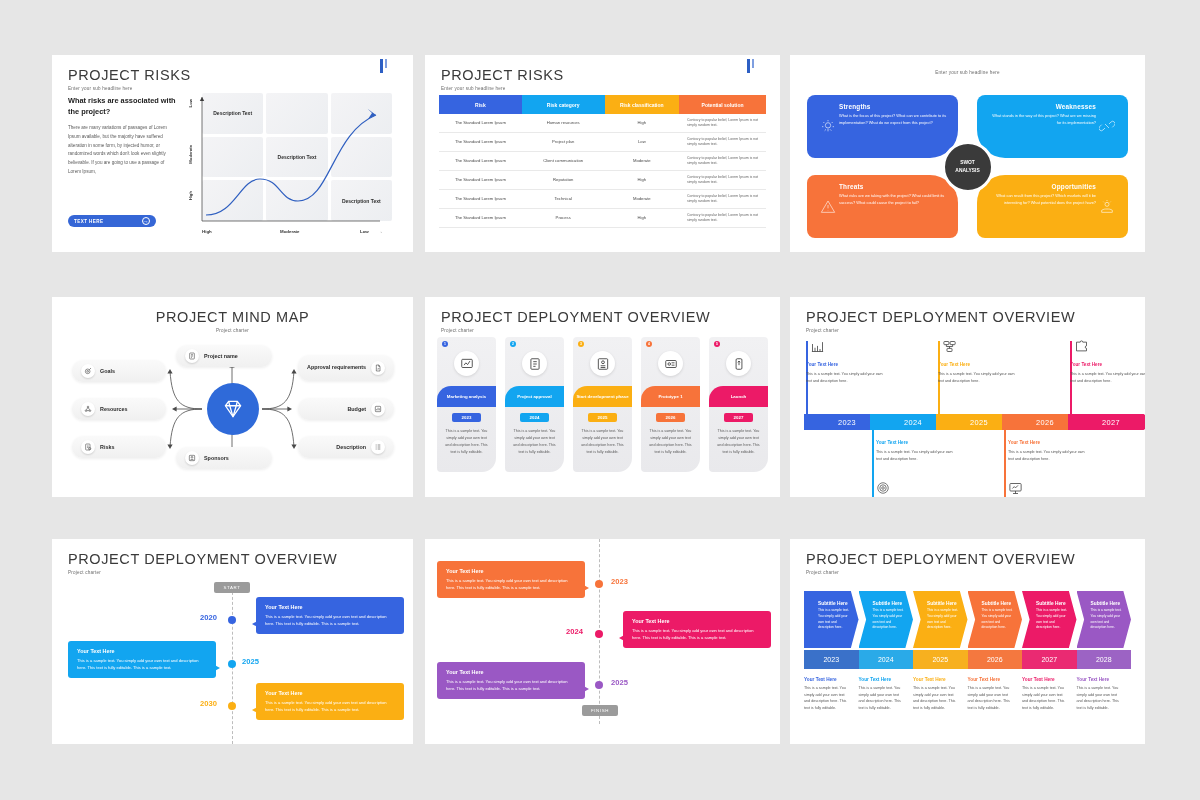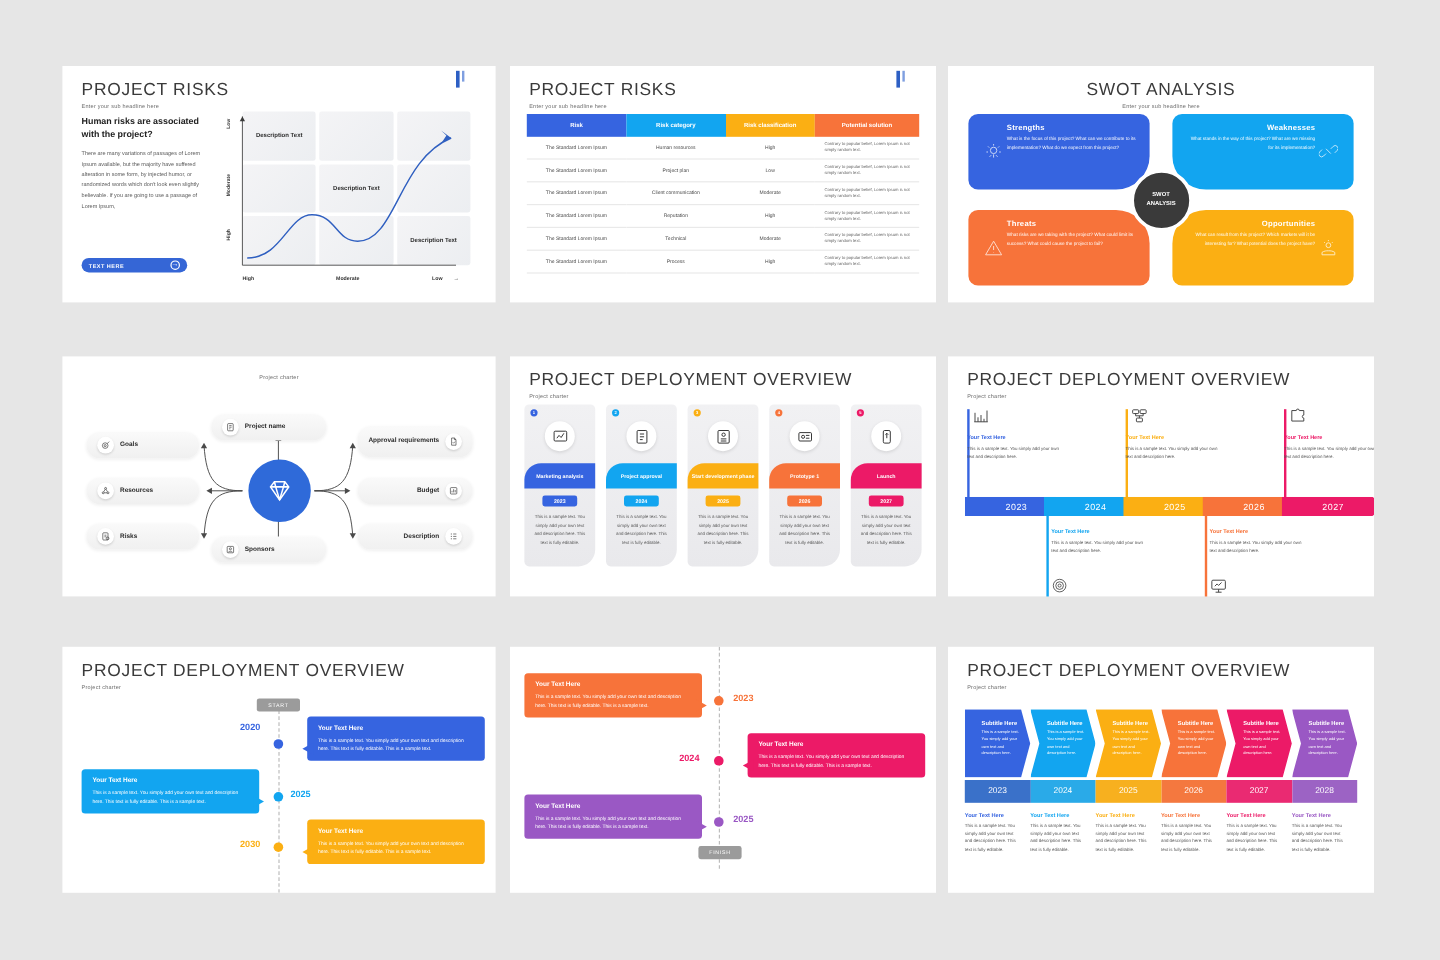--- a/index.html
+++ b/index.html
@@ -171,21 +171,21 @@
 
 <div class="deck">
 
   <div class="slide s1">
     <div class="mark"><i></i><i></i></div>
     <div class="hdr">
       <div class="ttl">PROJECT RISKS</div>
       <div class="sub">Enter your sub headline here</div>
     </div>
     <div class="s1-left">
-      <div class="q-title">Human risks are associated with the project?</div>
+      <div class="q-title">What risks are associated with the project?</div>
       <div class="q-body">There are many variations of passages of Lorem Ipsum available, but the majority have suffered alteration in some form, by injected humor, or randomized words which don't look even slightly believable. If you are going to use a passage of Lorem Ipsum,</div>
     </div>
     <div class="btn-text">
       <span>TEXT HERE</span>
       <span class="circ">→</span>
     </div>
     <div class="chart1">
       <div class="yax">
         <b style="top:6px">Low</b>
         <b style="top:52px">Moderate</b>
@@ -282,21 +282,20 @@
         <div class="td">The Standard Lorem Ipsum</div>
         <div class="td">Process</div>
         <div class="td">High</div>
         <div class="td sol">Contrary to popular belief, Lorem Ipsum is not simply random text.</div>
       </div>
     </div>
   </div>
 
   <div class="slide s3">
     <div class="hdr center">
-      <div class="ttl">SWOT ANALYSIS</div>
       <div class="sub">Enter your sub headline here</div>
     </div>
     <div class="swot">
       <div class="sw tl" style="background:#3664e0">
         <div class="ic">
           <svg width="16" height="16" viewBox="0 0 24 24" fill="none" stroke="#fff" stroke-width="1.2">
             <circle cx="12" cy="11" r="4"></circle>
               <path d="M12 3v2M5 6l1.5 1.5M19 6l-1.5 1.5M3 13h2M19 13h2M7 19l2-2M17 19l-2-2M12 16v4"></path>
           </svg>
         </div>
@@ -345,20 +344,21 @@
       </div>
       <div class="swot-center">
         <span>SWOT</span>
         <span>ANALYSIS</span>
       </div>
     </div>
   </div>
 
   <div class="slide s4">
     <div class="hdr center">
+      <div class="ttl">PROJECT MIND MAP</div>
       <div class="sub">Project charter</div>
     </div>
     <div class="mm">
       <svg style="position:absolute;left:0;top:0;width:361px;height:197px" viewBox="0 0 361 197">
         <g fill="none" stroke="#4a4a4a" stroke-width="0.8">
           <path d="M180 92 V68"></path>
             <path d="M180 132 V156"></path>
           <path d="M150 112 H122"></path>
             <path d="M210 112 H238"></path>
           <path d="M150 112 C128 112 120 104 118 74"></path>
@@ -623,21 +623,21 @@
 
   <div class="slide s7">
     <div class="hdr">
       <div class="ttl">PROJECT DEPLOYMENT OVERVIEW</div>
       <div class="sub">Project charter</div>
     </div>
     <div class="tlline" style="left:180px; top:48px;"></div>
     <div class="chip" style="left:162px; top:43px;">START</div>
 
     <div class="dot" style="left:176px; top:77px; background:#3664e0"></div>
-    <div class="yrlbl" style="left:148px; top:62px; color:#3664e0">2020</div>
+    <div class="yrlbl" style="left:148px; top:74px; color:#3664e0">2020</div>
     <div class="balloon right" style="left:204px; top:58px; background:#3664e0">
       <span class="tip" style="border-right-color:#3664e0"></span>
       <b>Your Text Here</b>
       <p>This is a sample text. You simply add your own text and description here. This text is fully editable. This is a sample text.</p>
     </div>
 
     <div class="dot" style="left:176px; top:121px; background:#12a5f0"></div>
     <div class="yrlbl" style="left:190px; top:118px; color:#12a5f0">2025</div>
     <div class="balloon left" style="left:16px; top:102px; background:#12a5f0">
       <span class="tip" style="border-left-color:#12a5f0"></span>

